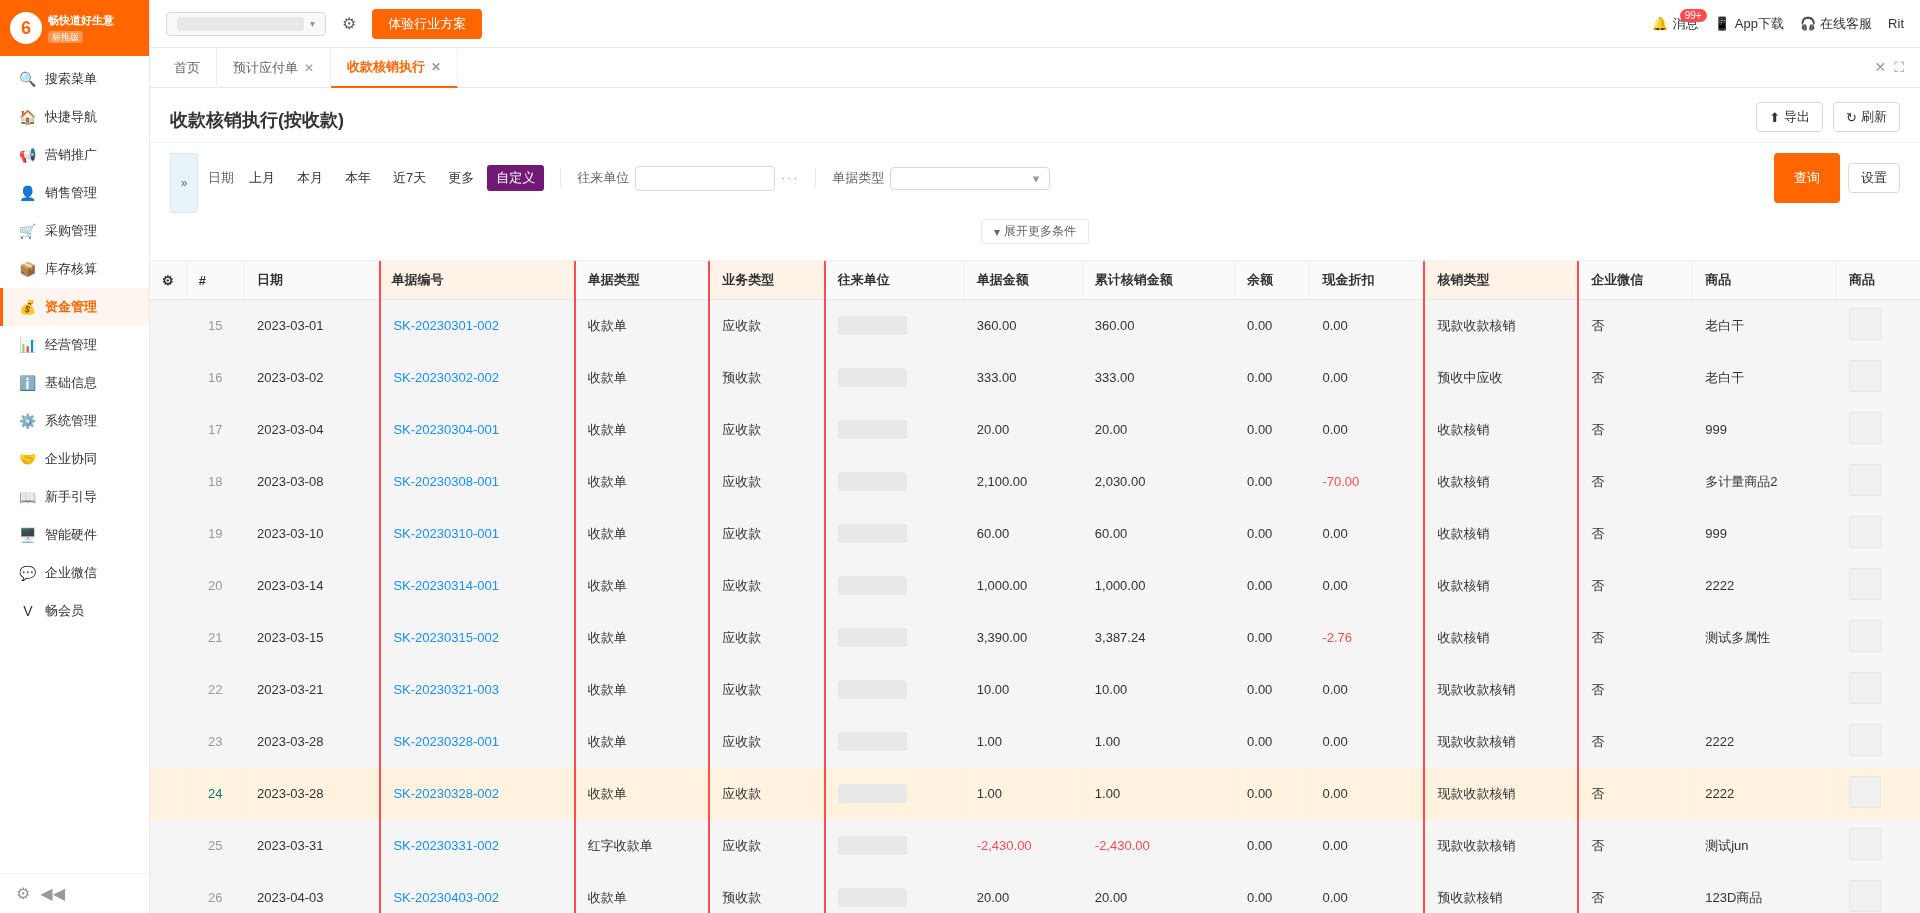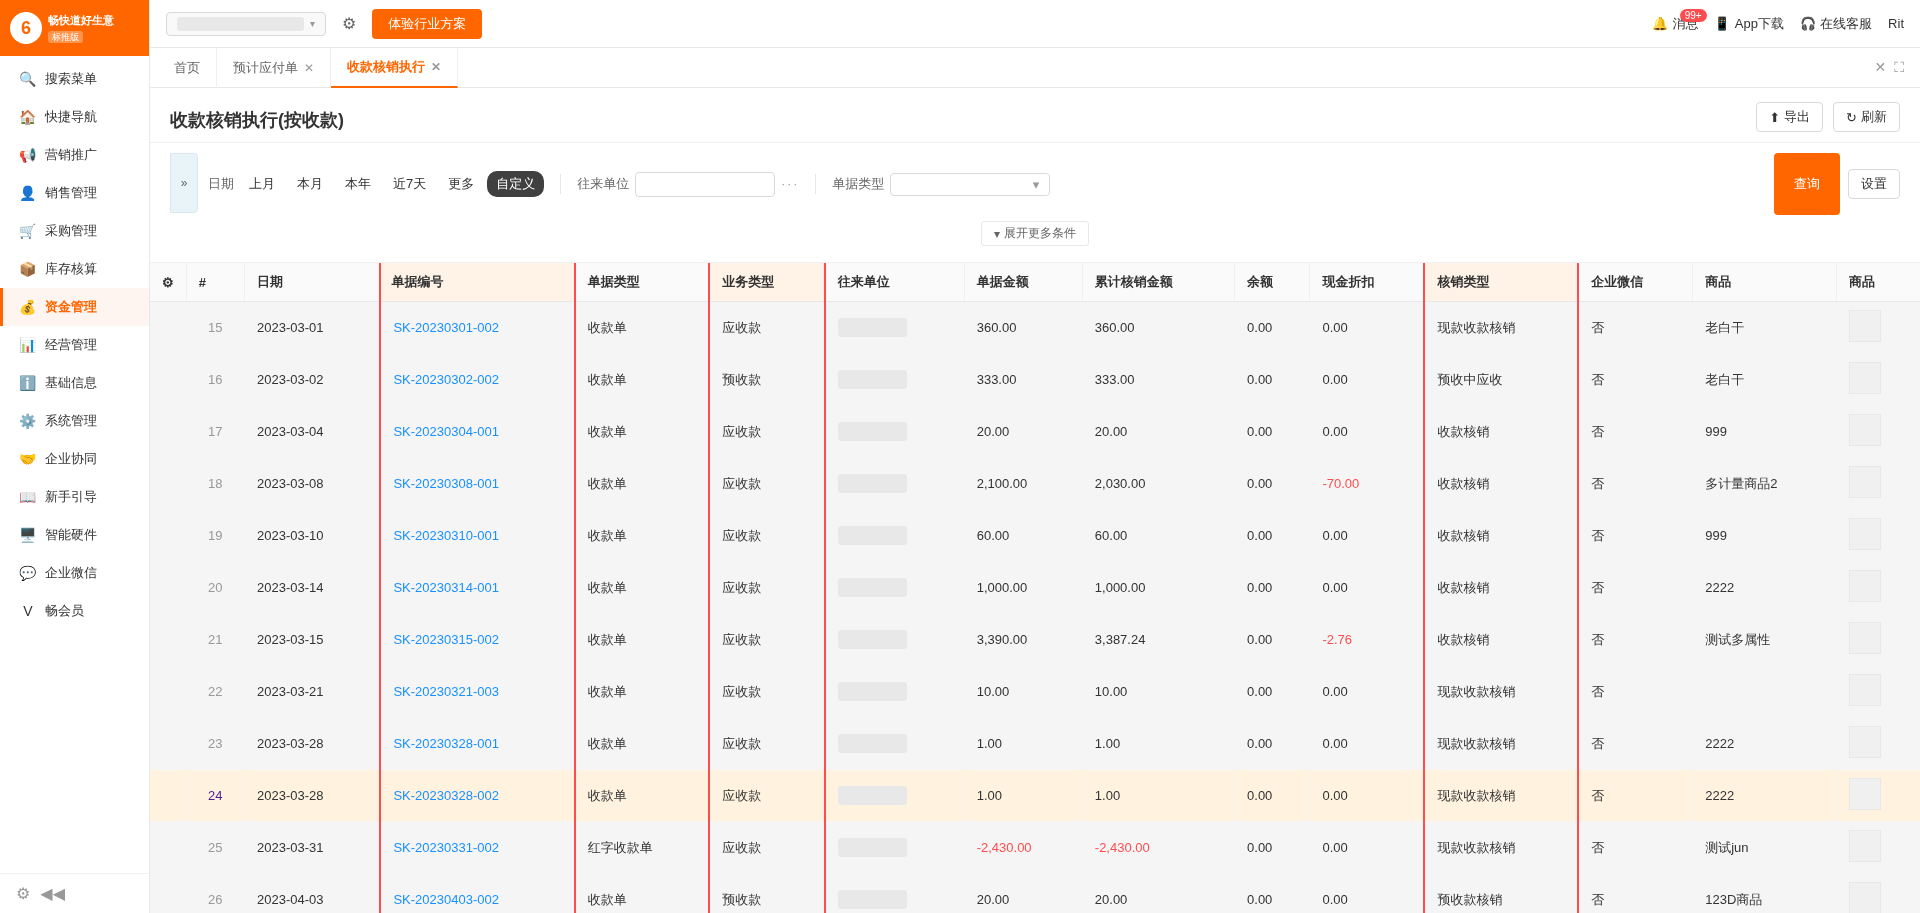--- a/index.html
+++ b/index.html
@@ -52,25 +52,25 @@
     .btn-export { display: flex; align-items: center; gap: 4px; border: 1px solid #d9d9d9; background: #fff; border-radius: 4px; padding: 5px 12px; cursor: pointer; color: #333; font-size: 13px; }
     .btn-refresh { display: flex; align-items: center; gap: 4px; border: 1px solid #d9d9d9; background: #fff; border-radius: 4px; padding: 5px 12px; cursor: pointer; color: #333; font-size: 13px; }
 
     
     .filter-area { background: #fff; padding: 10px 20px; border-bottom: 1px solid #f0f0f0; }
     .filter-row { display: flex; align-items: center; gap: 16px; flex-wrap: wrap; }
     .filter-item { display: flex; align-items: center; gap: 6px; }
     .filter-label { color: #666; font-size: 13px; white-space: nowrap; }
     .filter-date-btns { display: flex; gap: 4px; }
     .date-btn { padding: 3px 8px; border: 1px solid transparent; border-radius: 3px; cursor: pointer; font-size: 13px; color: #333; }
-    .date-btn.custom { background: #404040; color: #fff; border-radius: 10px; }
+    .date-btn.custom { background: #701a75; color: #fff; border-radius: 3px; }
     .filter-divider { width: 1px; height: 20px; background: #e8e8e8; }
     .filter-input { border: 1px solid #d9d9d9; border-radius: 4px; padding: 4px 10px; font-size: 13px; width: 180px; }
     .filter-more { color: #999; font-size: 12px; letter-spacing: 2px; cursor: pointer; }
-    .btn-query { background: #ff6600; color: #fff; border: none; border-radius: 4px; padding: 22px 20px; cursor: pointer; font-size: 13px; }
+    .btn-query { background: #ff6600; color: #fff; border: none; border-radius: 4px; padding: 16px 20px; cursor: pointer; font-size: 13px; }
     .btn-settings { border: 1px solid #d9d9d9; background: #fff; border-radius: 4px; padding: 5px 12px; cursor: pointer; font-size: 13px; color: #333; }
     .filter-expand { display: flex; align-items: center; justify-content: center; padding: 6px 0; }
     .expand-btn { display: flex; align-items: center; gap: 4px; color: #666; font-size: 12px; cursor: pointer; border: 1px solid #e8e8e8; padding: 3px 12px; border-radius: 3px; background: #fff; }
     .filter-collapse-btn { width: 28px; height: 60px; background: #e8f4f8; border: 1px solid #d9e8f0; border-radius: 0 4px 4px 0; display: flex; align-items: center; justify-content: center; cursor: pointer; color: #666; font-size: 12px; }
     table { width: 100%; border-collapse: collapse; font-size: 13px; }
     thead tr { background: #fafafa; border-bottom: 1px solid #e8e8e8; }
     th { padding: 10px 12px; text-align: left; color: #333; font-weight: 600; border-bottom: 1px solid #e8e8e8; border-right: 1px solid #f0f0f0; white-space: nowrap; position: relative; }
     th:last-child { border-right: none; }
     td { padding: 8px 12px; border-bottom: 1px solid #f5f5f5; border-right: 1px solid #f5f5f5; color: #333; white-space: nowrap; }
     td:last-child { border-right: none; }
@@ -444,21 +444,21 @@
               <td>1.00</td>
               <td>0.00</td>
               <td>0.00</td>
               <td style="border-left: 2px solid rgb(255, 77, 79); border-right: 2px solid rgb(255, 77, 79);">现款收款核销</td>
               <td>否</td>
               <td>2222</td>
               <td><div style="width:32px;height:32px;background:#f0f0f0;border:1px solid #e8e8e8;display:inline-block;"></div></td>
             </tr>
             <tr class="highlighted">
               <td></td>
-              <td style="color: #4c1d95; text-align: center; margin-left: 8px;">24</td>
+              <td style="color: #0f766e; text-align: center; margin-left: 8px;">24</td>
               <td>2023-03-28</td>
               <td style="border-left: 2px solid rgb(255, 77, 79); border-right: 2px solid rgb(255, 77, 79);"><a class="link" href="#">SK-20230328-002</a></td>
               <td>收款单</td>
               <td style="border-left: 2px solid rgb(255, 77, 79); border-right: 2px solid rgb(255, 77, 79);">应收款</td>
               <td><span style="color:#ccc;background:#e8e8e8;border-radius:3px;padding:2px 20px;display:inline-block;">&nbsp;&nbsp;&nbsp;&nbsp;&nbsp;&nbsp;&nbsp;&nbsp;</span></td>
               <td>1.00</td>
               <td>1.00</td>
               <td>0.00</td>
               <td>0.00</td>
               <td style="border-left: 2px solid rgb(255, 77, 79); border-right: 2px solid rgb(255, 77, 79);">现款收款核销</td>

